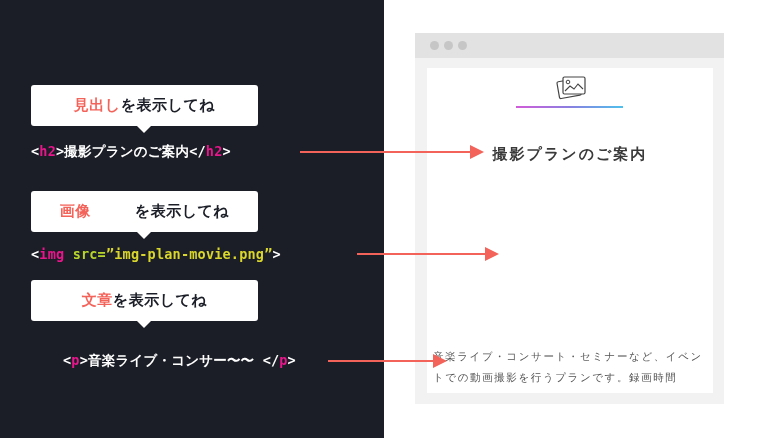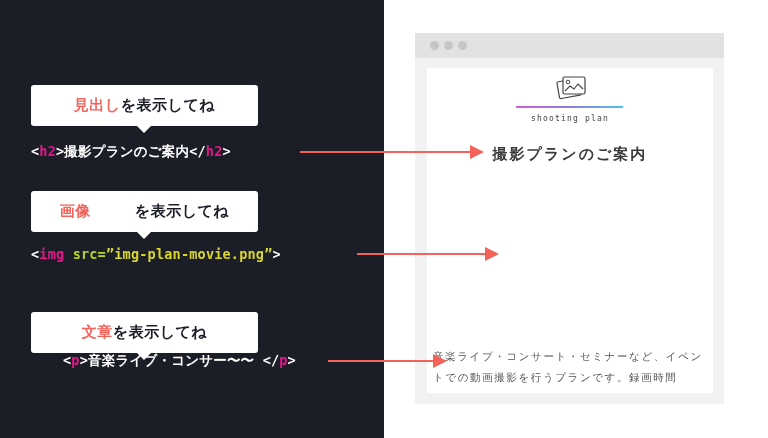--- a/index.html
+++ b/index.html
@@ -68,21 +68,21 @@
   </div>
 
   <div class="bubble" style="top:191px;gap:44px;">
     <span class="hl">画像</span>
       <span>を表示してね</span>
   </div>
   <div class="code" style="top:246px;">
     <span>&lt;</span><span class="tag">img</span><span> </span><span class="attr">src=</span><span class="str">”img-plan-movie.png”</span><span>&gt;</span>
   </div>
 
-  <div class="bubble" style="top:312px;">
+  <div class="bubble" style="top:280px;">
     <span class="hl">文章</span>
       <span>を表示してね</span>
   </div>
   <div class="code" style="top:352px;margin-left:32px;">
     <span>&lt;</span><span class="tag">p</span><span>&gt;</span><span>音楽ライブ・コンサー〜〜 </span><span>&lt;/</span><span class="tag">p</span><span>&gt;</span>
   </div>
 </div>
 
 <div class="right-panel"></div>
 
@@ -93,21 +93,20 @@
     <span class="dot"></span>
   </div>
   <div class="page">
     <svg class="logo-icon" viewBox="0 0 32 26">
       <rect x="3" y="5" width="22" height="17" rx="1.5" transform="rotate(-10 14 13)" fill="#fff" stroke="#444" stroke-width="1.2"></rect>
       <rect x="8" y="2" width="22" height="17" rx="1.5" fill="#fff" stroke="#444" stroke-width="1.2"></rect>
       <circle cx="13" cy="7" r="1.8" fill="none" stroke="#444" stroke-width="1"></circle>
       <polyline points="10,16 15,11 19,14 23,9 28,14" fill="none" stroke="#444" stroke-width="1.1"></polyline>
     </svg>
     <div class="grad-line"></div>
-    <div class="subtitle">shooting plan</div>
     <div class="page-title">撮影プランのご案内</div>
 
 
     <div class="body-text">音楽ライブ・コンサート・セミナーなど、イベントでの動画撮影を行うプランです。録画時間</div>
   </div>
 </div>
 
 <div class="arrow" style="left:300px; top:151px; width:182px;"></div>
 <div class="arrow" style="left:357px; top:253px; width:140px;"></div>
 <div class="arrow" style="left:328px; top:360px; width:117px;"></div>

